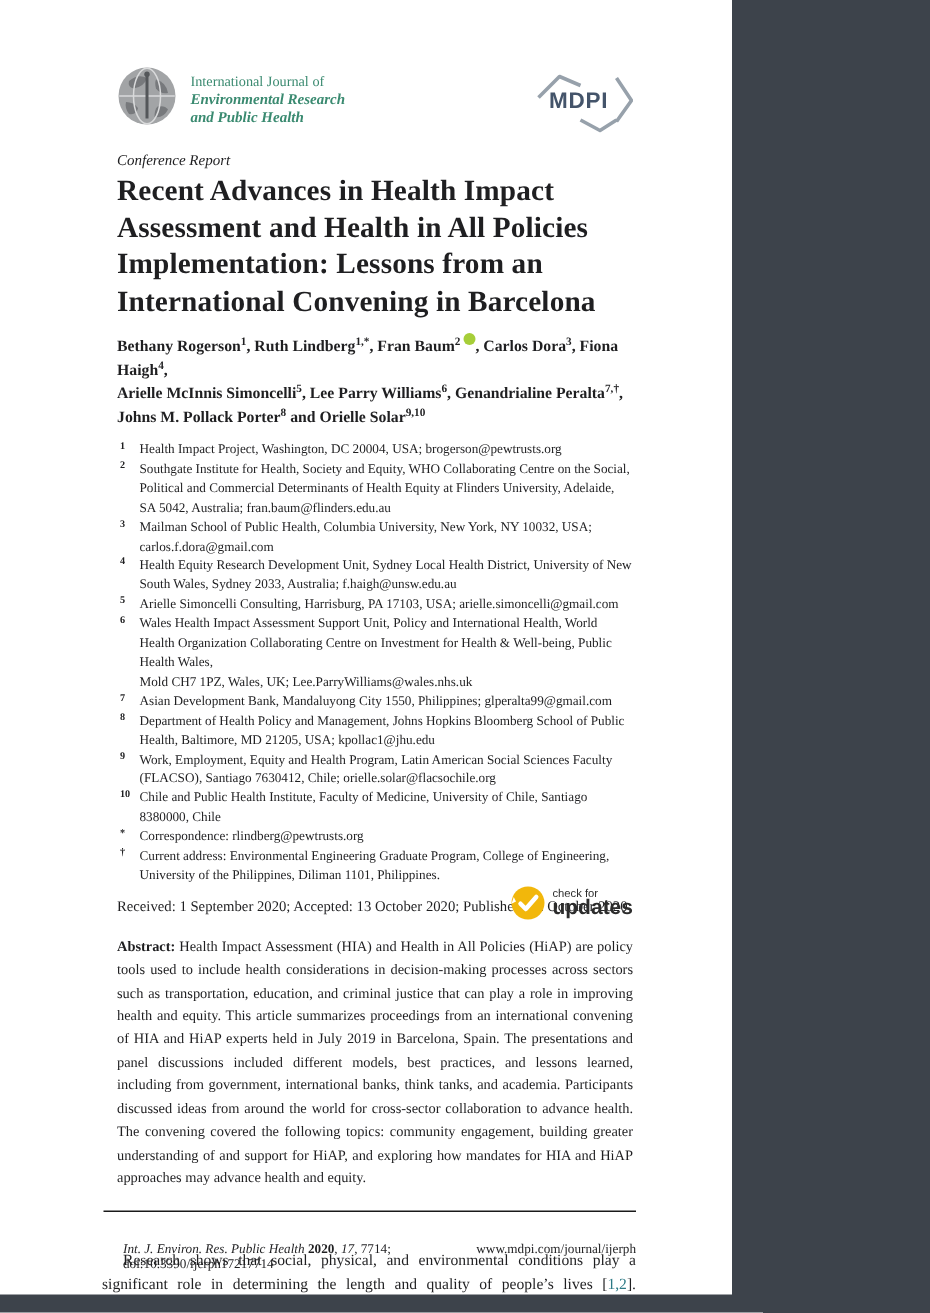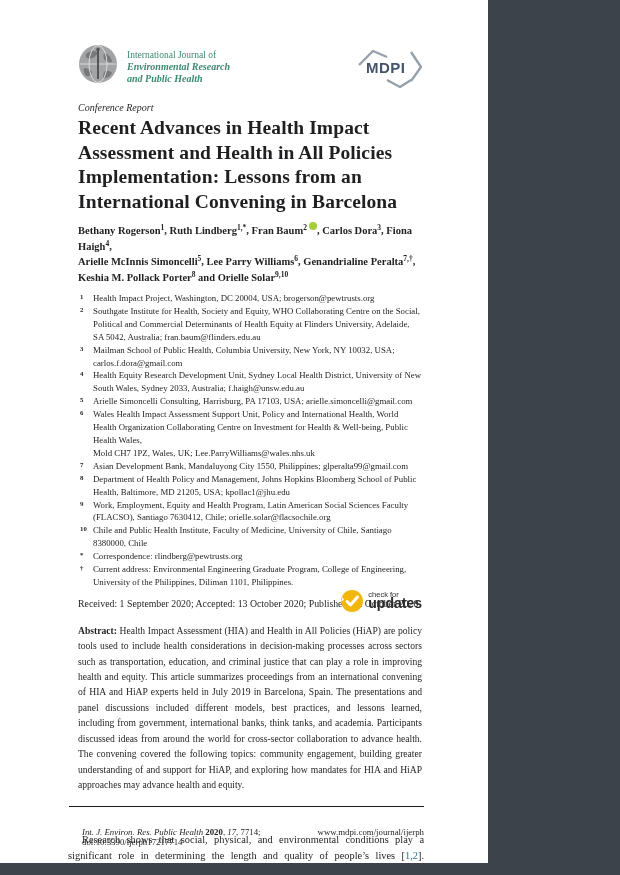--- a/index.html
+++ b/index.html
@@ -119,21 +119,21 @@
     </div>
   </div>
 
   <div class="front" style="padding-top:88px;">
     <div class="conf-report">Conference Report</div>
     <h1 class="title">Recent Advances in Health Impact Assessment and Health in All Policies Implementation: Lessons from an International Convening in Barcelona</h1>
 
     <div class="authors" id="authors-line">
         <div><span>Bethany Rogerson</span><sup>1</sup><span>, Ruth Lindberg</span><sup>1,*</sup><span>, Fran Baum</span><sup>2</sup><span class="orcid-dot"></span><span>, Carlos Dora</span><sup>3</sup><span>, Fiona Haigh</span><sup>4</sup><span>,</span></div>
         <div><span>Arielle McInnis Simoncelli</span><sup>5</sup><span>, Lee Parry Williams</span><sup>6</sup><span>, Genandrialine Peralta</span><sup>7,†</sup><span>,</span></div>
-        <div><span>Keshia M. Pollack Porter</span><sup>8</sup><span> and Orielle Solar</span><sup>9,10</sup></div>
+        <div><span>Johns M. Pollack Porter</span><sup>8</sup><span> and Orielle Solar</span><sup>9,10</sup></div>
       </div>
 
     <div class="affiliations" id="affiliations">
         <div class="affil-row">
           <span class="affil-marker">1</span>
           <span class="affil-text">Health Impact Project, Washington, DC 20004, USA; brogerson@pewtrusts.org</span>
         </div>
         <div class="affil-row">
           <span class="affil-marker">2</span>
           <span class="affil-text">Southgate Institute for Health, Society and Equity, WHO Collaborating Centre on the Social, Political and Commercial Determinants of Health Equity at Flinders University, Adelaide, SA 5042, Australia; fran.baum@flinders.edu.au</span>

